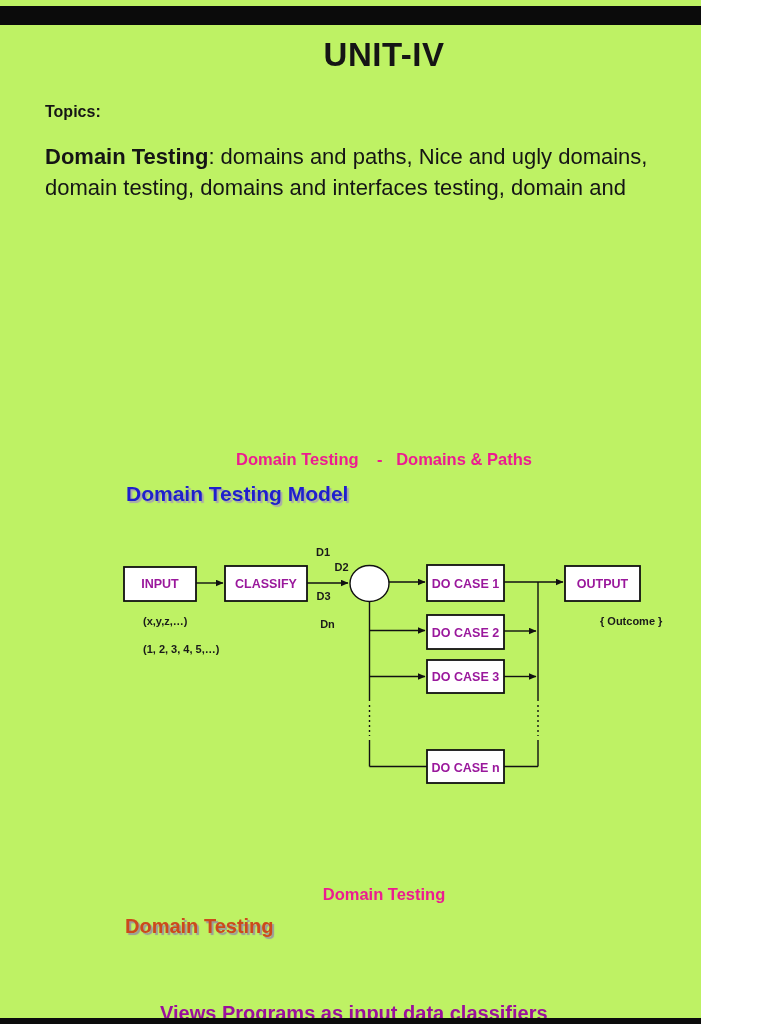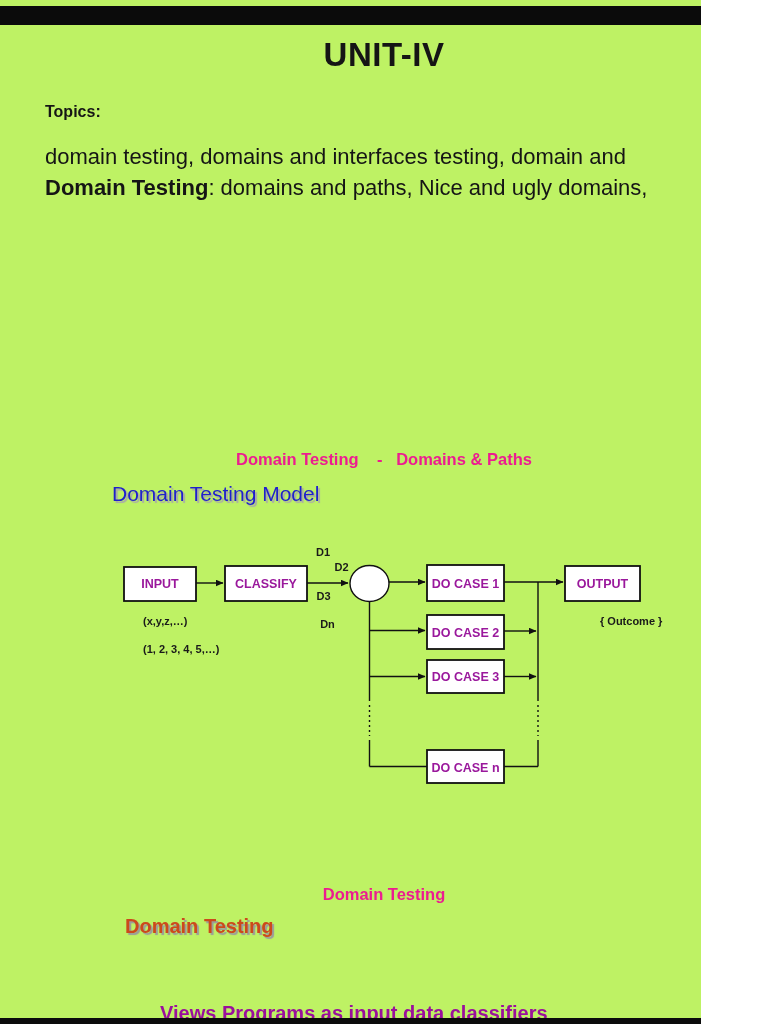--- a/index.html
+++ b/index.html
@@ -29,22 +29,22 @@
     font-size:22px; color:#151515; line-height:31px;
   }
   .pink-heading {
     position:absolute; left:0; width:768px; text-align:center;
     font-size:16.5px; font-weight:bold; color:var(--pink,#EC1C90);
     white-space:pre;
   }
   .heading-1 { top:450px; }
   .heading-2 { top:885px; }
   .blue-heading {
-    position:absolute; top:482px; left:112px;
-    font-size:21px; font-weight:normal; color:var(--blue,#1F1FCD);
+    position:absolute; top:482px; left:126px;
+    font-size:21px; font-weight:bold; color:var(--blue,#1F1FCD);
     text-shadow:2px 2px 1px #a9a9a9;
   }
   .rust-heading {
     position:absolute; top:915px; left:125px;
     font-size:20px; font-weight:bold; color:var(--rust,#CC491C);
     text-shadow:2px 2px 1px #9b9b9b;
   }
   .footer-cut-text {
     position:absolute; top:1002px; left:160px;
     font-size:20px; font-weight:bold; color:var(--deep-purple,#9A0F9C);
@@ -71,22 +71,22 @@
 
 <div class="page">
 
   <div class="divider-bar divider-top"></div>
 
   <div class="doc-title">UNIT-IV</div>
 
   <div class="topics-label">Topics:</div>
 
   <div class="para">
+    <div><b>Domain Testing</b><span>: domains and paths, Nice and ugly domains,</span></div>
     <div>domain testing, domains and interfaces testing, domain and</div>
-    <div><b>Domain Testing</b><span>: domains and paths, Nice and ugly domains,</span></div>
   </div>
 
   <div class="pink-heading heading-1">Domain Testing    -   Domains &amp; Paths</div>
 
   <div class="blue-heading">Domain Testing Model</div>
 
   <svg class="diagram-svg" width="580" height="270" viewBox="100 530 580 270" xmlns="http://www.w3.org/2000/svg">
     <defs>
       <marker id="arr" markerWidth="9" markerHeight="8" refX="7.5" refY="3.5" orient="auto" markerUnits="userSpaceOnUse">
         <path d="M0,0 L8,3.5 L0,7 Z" fill="#111111"></path>

